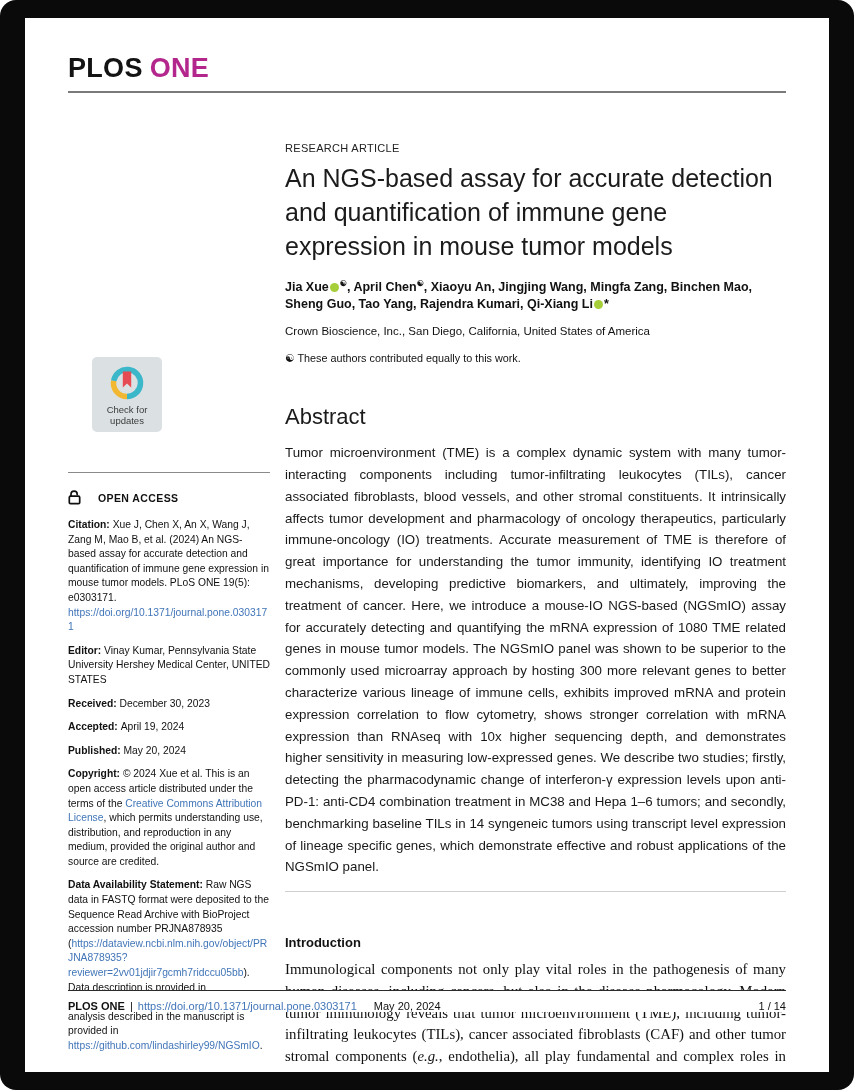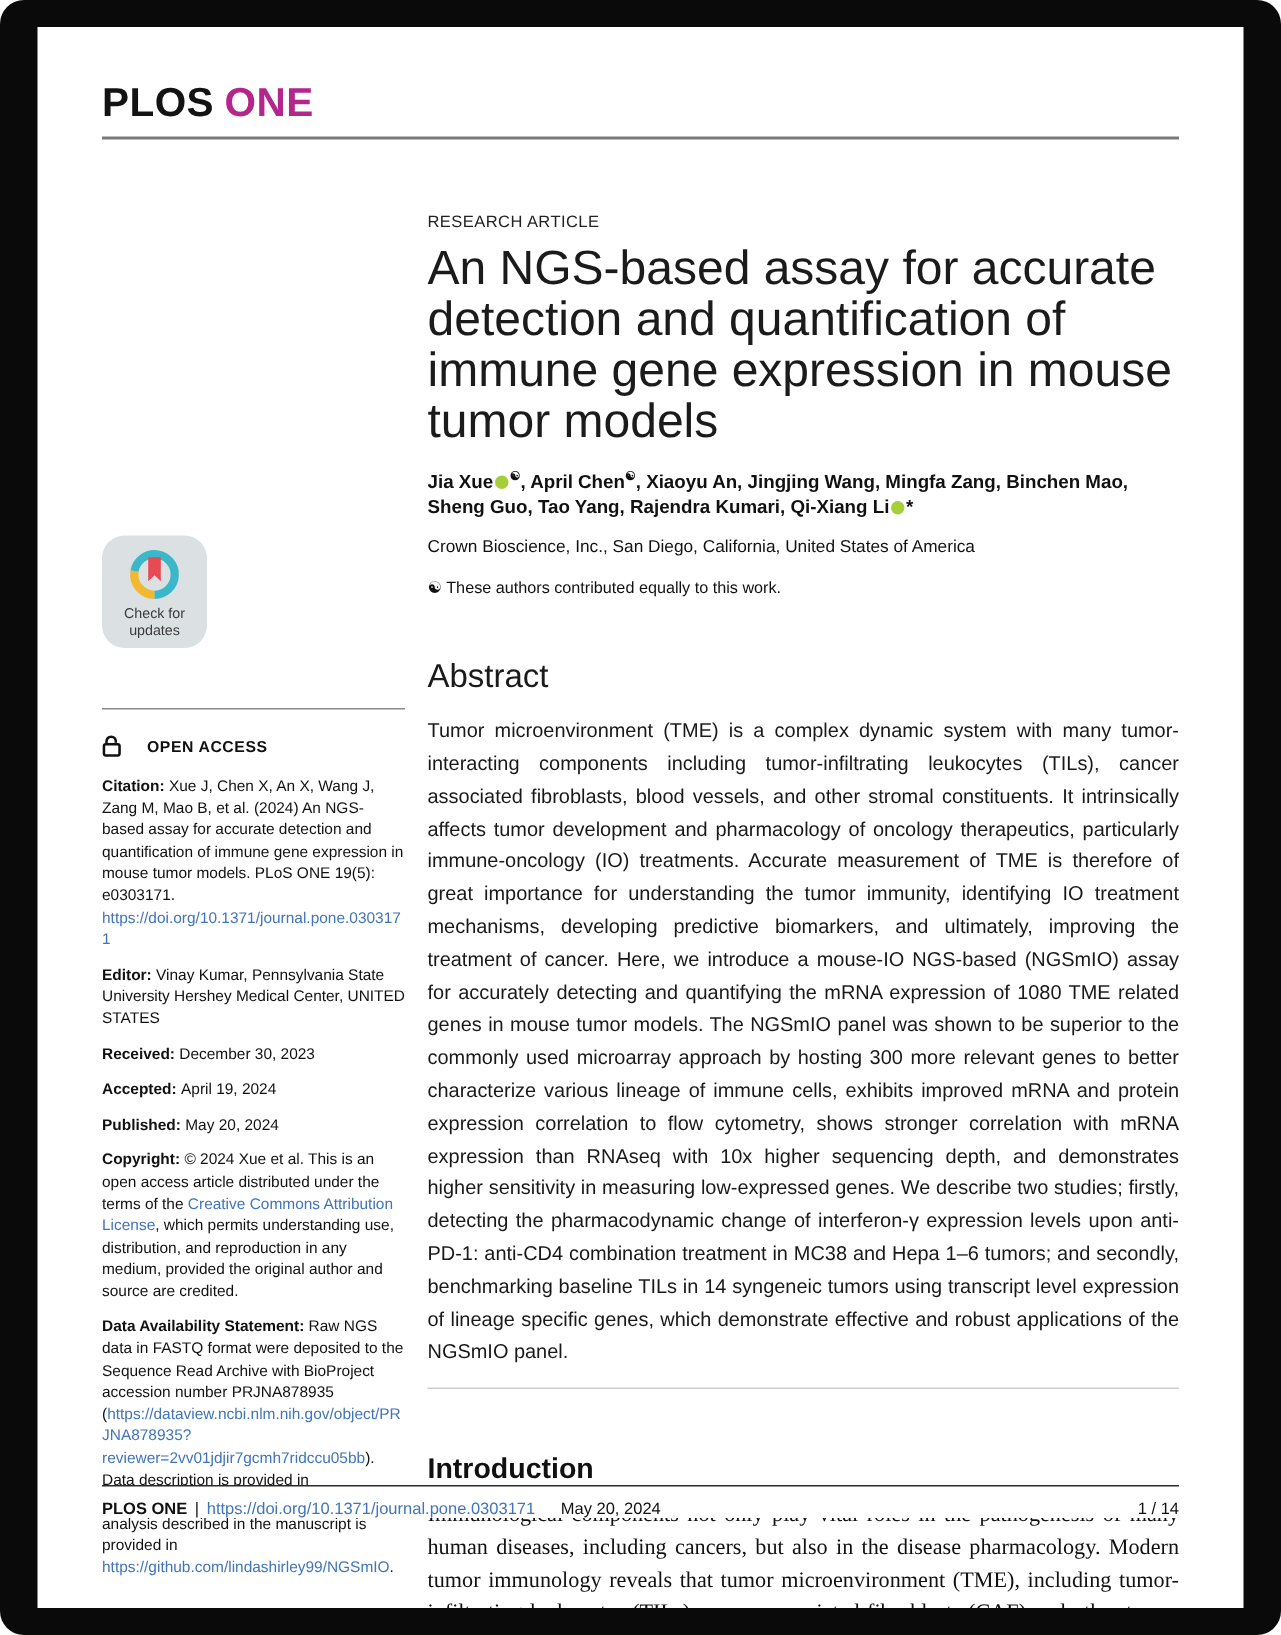--- a/index.html
+++ b/index.html
@@ -31,52 +31,52 @@
   .logo-one { color: #B3268C; margin-left: 7px; }
   .header-rule { border-bottom: 2px solid #7a7a7a; margin-top: 7px; }
 
   
   .columns { display: flex; margin-top: 49px; }
   .sidebar { width: 202px; margin-right: 15px; padding-top: 215px; flex: none; }
   .main { width: 501px; flex: none; }
 
   
   .badge {
-    width: 70px; background: #dbe0e3; border-radius: 15px;
+    width: 70px; background: #dbe0e3; border-radius: 5px;
     display: flex; flex-direction: column; align-items: center;
-    padding: 8px 3px 6px; cursor: pointer;
+    padding: 8px 3px 6px; cursor: pointer; margin-left: 24px;
   }
   .badge-text { margin-top: 3px; font-size: 9.5px; line-height: 11px; color: #3a3a3a; text-align: center; }
   .sidebar-rule { border-top: 1px solid #8a8a8a; margin-top: 40px; }
   .open-access {
     display: flex; align-items: center; gap: 17px; margin-top: 17px;
     font-size: 10.5px; font-weight: 700; letter-spacing: 0.4px; color: #111;
   }
   .meta { font-size: 10.3px; line-height: 14.6px; color: #111; margin: 9px 0 0; }
   .meta-first { margin-top: 13px; }
   .meta strong { font-weight: 700; }
 
   .link { color: #4175B8; text-decoration: none; cursor: pointer; word-break: break-word; }
 
   
   .kicker { font-size: 11px; letter-spacing: 0.3px; color: #222; }
-  .title { font-size: 32px; line-height: 34px; font-weight: 400; color: #1b1b1b; margin: 7px 0 0; }
+  .title { font-size: 25px; line-height: 34px; font-weight: 400; color: #1b1b1b; margin: 7px 0 0; }
   .authors { font-size: 12.5px; font-weight: 700; line-height: 16.5px; color: #111; margin: 13px 0 0; }
   .mark { font-size: 8px; }
   .orcid {
     display: inline-block; width: 9px; height: 9px; border-radius: 50%;
     background: #A6CE39; margin: 0 1px; vertical-align: -1px; cursor: pointer;
   }
   .affiliation { font-size: 11.5px; color: #111; margin: 13px 0 0; }
   .note { font-size: 10.8px; line-height: 15px; color: #111; margin: 0; }
   .note-first { margin-top: 14px; }
   .abstract-heading { font-size: 22px; font-weight: 400; color: #1b1b1b; margin: 38px 0 0; }
   .abstract-body { font-size: 13.3px; line-height: 21.8px; color: #191919; text-align: justify; margin: 12px 0 0; }
   .section-rule { border-top: 1.5px solid #cfcfcf; margin-top: 13px; }
-  .intro-heading { font-size: 19px; font-weight: 700; color: #111; margin: 43px 0 0; }
+  .intro-heading { font-size: 13px; font-weight: 700; color: #111; margin: 43px 0 0; }
   .intro-body {
     font-family: "Liberation Serif", serif;
     font-size: 14.8px; line-height: 21.8px; color: #111;
     text-align: justify; margin: 9px 0 0;
   }
 
   
   footer { position: absolute; left: 43px; right: 43px; top: 972px; background: #fff; }
   .footer-rule { border-top: 1px solid #2b2b2b; }
   .footer-row { display: flex; justify-content: space-between; margin-top: 9px; font-size: 11px; color: #111; }

